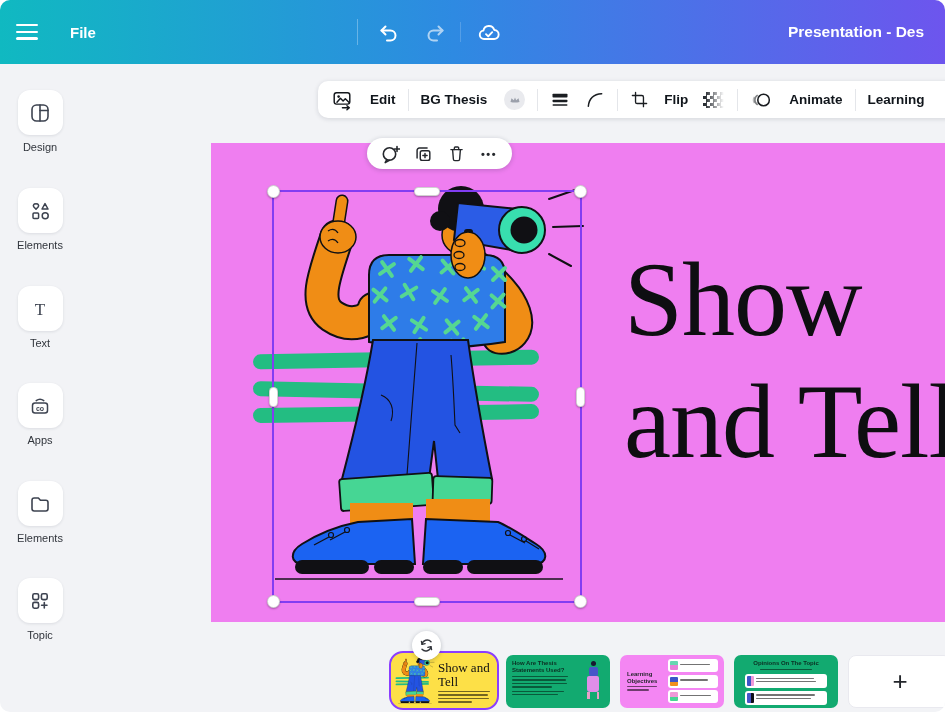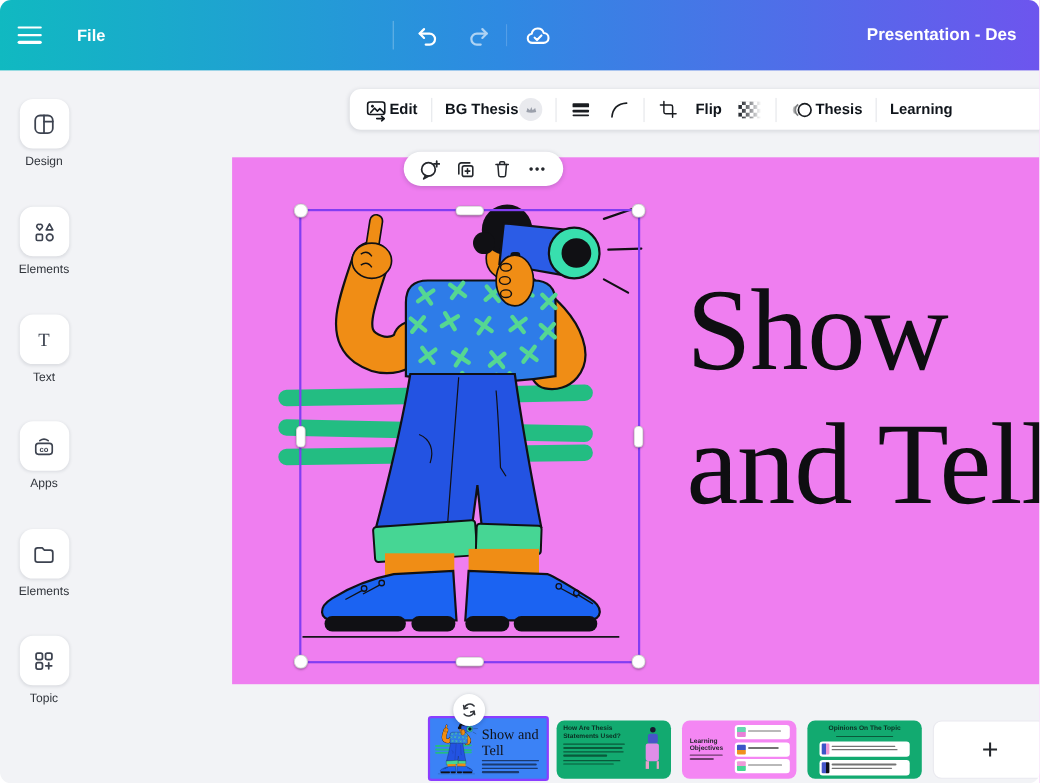--- a/index.html
+++ b/index.html
@@ -22,21 +22,21 @@
   
   .side-item { position:absolute; left:0; width:80px; text-align:center; cursor:pointer; }
   .side-box { width:45px; height:45px; margin:0 auto; background:#fff; border-radius:12px;
     box-shadow:0 1px 3px rgba(20,30,50,.10); display:flex; align-items:center; justify-content:center; }
   .side-label { margin-top:6px; font-size:11px; color:#31353c; }
 
   
   .toolbar { position:absolute; left:318px; top:81px; width:640px; height:37px; background:#fff;
     border-radius:10px; box-shadow:0 1px 5px rgba(20,30,50,.14); display:flex; align-items:center;
     padding:0 10px; gap:9px; z-index:30; font-size:13.5px; color:#10151b; font-weight:600; }
-  .tool { display:flex; align-items:center; gap:1px; cursor:pointer; white-space:nowrap; padding:0 3px; }
+  .tool { display:flex; align-items:center; gap:17px; cursor:pointer; white-space:nowrap; padding:0 3px; }
   .v-div { width:1px; height:22px; background:#e4e6ea; }
   .crown-badge { width:21px; height:21px; border-radius:50%; background:#e9eaee; display:flex; align-items:center; justify-content:center; }
   .checker { width:22px; height:16px; border-radius:2px;
     background:repeating-conic-gradient(#2a2e34 0 25%, transparent 0 50%) 0 0/7px 7px;
     -webkit-mask:linear-gradient(90deg,#000 10%,transparent 95%); mask:linear-gradient(90deg,#000 10%,transparent 95%); }
 
   
   .canvas { position:absolute; left:211px; top:143px; width:734px; height:479px; background:#ef7ef0; overflow:hidden; }
   .canvas svg.art { position:absolute; left:0; top:0; }
   .headline { position:absolute; left:413px; top:96px; font-family:"Liberation Serif","DejaVu Serif",serif;
@@ -50,21 +50,21 @@
   .h-pill-v { width:9px; height:20px; border-radius:5px; }
 
   
   .minibar { position:absolute; left:367px; top:138px; height:31px; background:#fff; border-radius:16px;
     box-shadow:0 1px 5px rgba(20,30,50,.22); display:flex; align-items:center; padding:0 13px; gap:13px; z-index:35; }
   .minibar .mi { width:20px; height:20px; display:flex; align-items:center; justify-content:center; cursor:pointer; }
   .more-dots { font-size:11px; letter-spacing:1.5px; color:#24272c; font-weight:700; }
 
   
   .thumb { position:absolute; top:655px; width:104px; height:53px; border-radius:7px; overflow:hidden; cursor:pointer; }
-  .thumb.sel-thumb { top:651px; left:389px; width:110px; height:59px; border:2px solid #8b3dff; border-radius:3px; background:#3b82f6; }
+  .thumb.sel-thumb { top:651px; left:389px; width:110px; height:59px; border:2px solid #8b3dff; border-radius:14px; background:#fde047; }
   .t-green { background:#12aa70; }
   .t-pink { background:#f486f3; }
   .sync-badge { position:absolute; left:412px; top:631px; width:29px; height:29px; border-radius:50%; background:#fff;
     box-shadow:0 1px 4px rgba(20,30,50,.25); display:flex; align-items:center; justify-content:center; z-index:12; cursor:pointer; }
   .add-page { position:absolute; left:848px; top:655px; width:104px; height:53px; background:#fff; border:1px solid #e9e9ef;
     border-radius:8px; display:flex; align-items:center; justify-content:center; font-size:26px; font-weight:300; color:#23262b; cursor:pointer; }
   .bar { background:rgba(0,0,0,.55); height:1.4px; border-radius:1px; margin-bottom:2px; }
   .mini-title-serif { font-family:"Liberation Serif","DejaVu Serif",serif; font-size:13px; line-height:14px; color:#101013; }
   .tiny-title { font-size:6px; font-weight:700; line-height:7px; }
   .w-row { background:#fff; border-radius:3px; display:flex; align-items:center; gap:2px; padding:1.5px 2px; }
@@ -228,21 +228,21 @@
     </div>
     <div class="v-div"></div>
     <div class="tool">
       <svg width="22" height="22" viewBox="0 0 24 24">
         <g fill="none" stroke="#1a1d21" stroke-width="1.7">
           <circle cx="14.8" cy="12" r="6.3"></circle>
           <path d="M8.4 6.6 a6.3 6.3 0 0 0 0 10.8" opacity=".55"></path>
           <path d="M4.9 8.6 a6.3 6.3 0 0 0 0 6.8" opacity=".3"></path>
         </g>
       </svg>
-      <span>Thesis</span>
+      <span>Animate</span>
     </div>
     <div class="v-div"></div>
     <div class="tool">
       <span>Learning</span>
     </div>
   </div>
 
   <main class="canvas">
     <svg class="art" width="734" height="479" viewBox="0 0 734 479">
       <defs>

